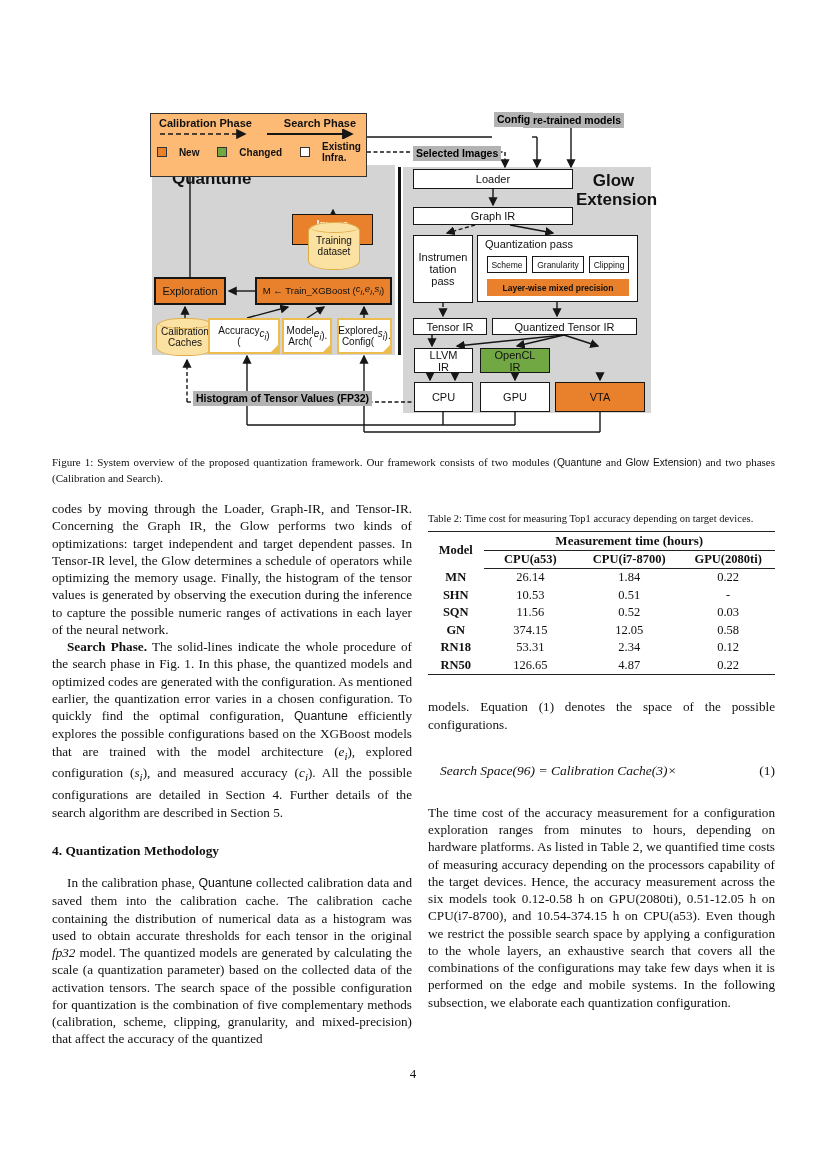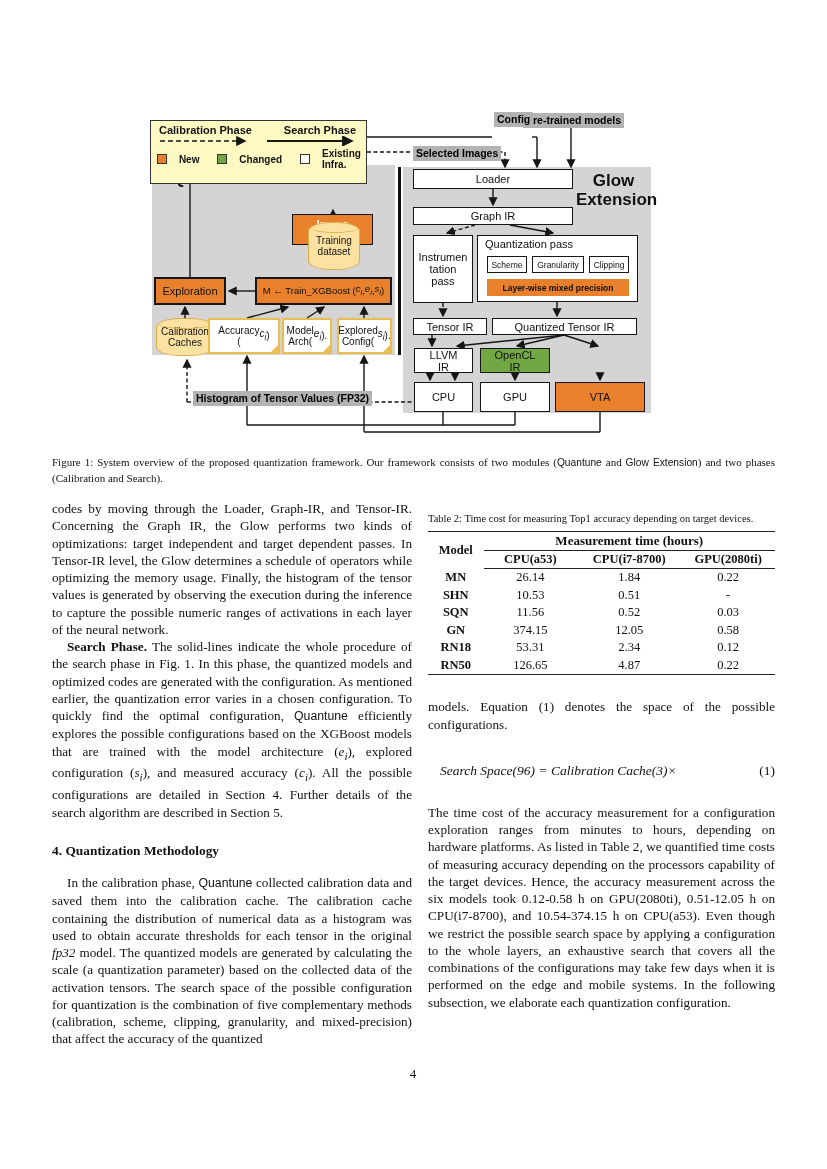--- a/index.html
+++ b/index.html
@@ -24,22 +24,22 @@
   .cyl::before{content:"";position:absolute;top:0;left:3%;width:94%;height:9px;
        border-bottom:1.2px solid #dfac48;border-radius:50%;}
   .note{position:absolute;z-index:2;display:flex;align-items:center;justify-content:center;
         text-align:center;box-sizing:border-box;background:#fff;border:2px solid #ecbc4e;
         font-size:10px;line-height:11.5px;white-space:pre-line;}
   .note::after{content:"";position:absolute;right:-1px;bottom:-1px;width:0;height:0;
         border-style:solid;border-width:0 0 9px 9px;border-color:transparent transparent #ecbc4e transparent;}
   .glabel{position:absolute;z-index:2;background:#b3b3b3;color:#000;font-weight:bold;
           font-size:10.5px;line-height:13px;padding:1px 3px;white-space:nowrap;}
   .ftitle{position:absolute;z-index:2;font-weight:bold;font-size:17px;line-height:19px;color:#111;}
-  #legend{position:absolute;left:10px;top:15px;width:217px;height:64px;z-index:3;
-          background:#fef9c3;border:1.4px solid #333;box-sizing:border-box;font-size:10.5px;}
+  #legend{position:absolute;left:10px;top:8px;width:217px;height:64px;z-index:3;
+          background:#fdba74;border:1.4px solid #333;box-sizing:border-box;font-size:10.5px;}
   #legend .lrow1{display:flex;justify-content:space-between;padding:3px 10px 0 8px;font-weight:bold;font-size:11px;}
   #legend .lrow2{display:flex;align-items:center;gap:12px;padding:2px 4px 0 6px;font-weight:bold;font-size:10px;}
   .swatch{display:inline-block;width:15px;height:10px;border:1.2px solid #333;box-sizing:border-box;}
   .arrowsvg{display:block;}
 
   
   .caption{position:absolute;left:52px;top:455px;width:723px;font-size:11px;line-height:14.5px;
            text-align:justify;}
   .col{position:absolute;font-size:13.2px;line-height:17.25px;text-align:justify;}
   #leftcol{left:52px;top:500px;width:360px;}

